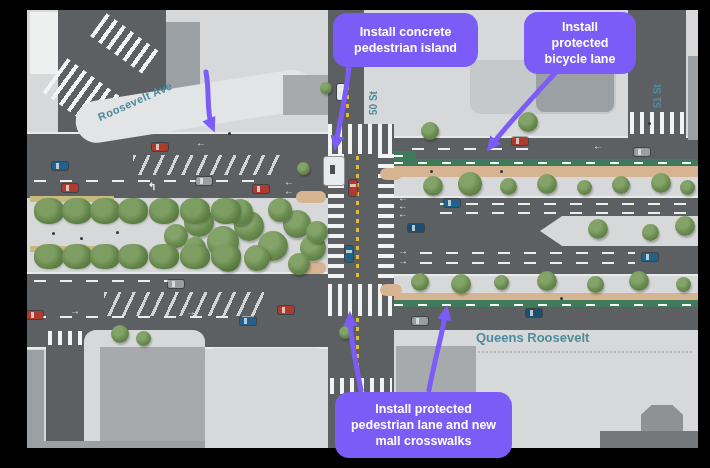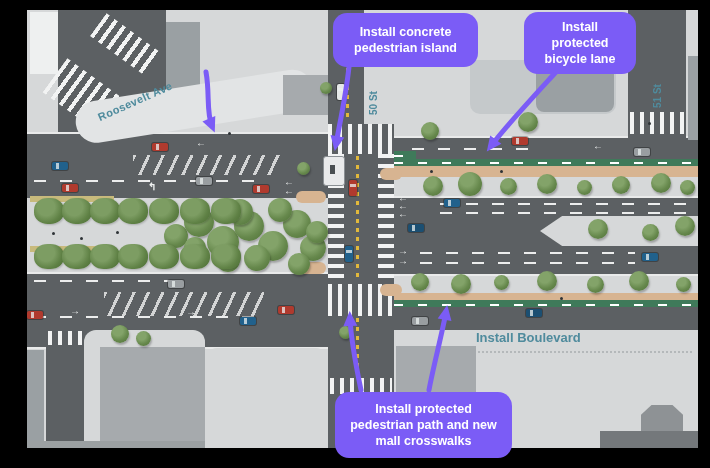--- a/index.html
+++ b/index.html
@@ -121,21 +121,21 @@
   <div class="abs sidewalk" style="left:394px;top:330px;width:304px;height:118px;"></div>
   <div class="abs" style="left:430px;top:351px;width:262px;height:0;border-top:2px dotted #b4b8ba;"></div>
   <div class="abs bldgA" style="left:396px;top:346px;width:80px;height:102px;"></div>
   <div class="abs" style="left:641px;top:405px;width:42px;height:28px;background:#8e9295;clip-path:polygon(25% 0,75% 0,100% 35%,100% 100%,0 100%,0 35%);"></div>
   <div class="abs" style="left:600px;top:431px;width:98px;height:17px;background:#74787b;"></div>
   <div class="abs" style="left:27px;top:441px;width:178px;height:7px;background:#9ba0a2;"></div>
 
   <div class="abs slabel" style="left:96px;top:112px;font-size:11px;transform:rotate(-24deg);transform-origin:left top;letter-spacing:.4px;">Roosevelt Ave</div>
   <div class="abs slabel" style="left:368px;top:115px;font-size:10px;transform:rotate(-90deg);transform-origin:left top;">50 St</div>
   <div class="abs slabel" style="left:652px;top:108px;font-size:10px;transform:rotate(-90deg);transform-origin:left top;">51 St</div>
-  <div class="abs slabel" style="left:476px;top:330px;font-size:13px;">Install Boulevard</div>
+  <div class="abs slabel" style="left:476px;top:330px;font-size:13px;">Queens Roosevelt</div>
 
   <div class="abs tree" style="left: 421px; top: 122px; width: 18px; height: 18px;"></div>
     <div class="abs tree" style="left: 518px; top: 112px; width: 20px; height: 20px;"></div>
     <div class="abs tree" style="left: 320px; top: 82px; width: 12px; height: 12px;"></div>
     <div class="abs tree" style="left: 296.5px; top: 161.5px; width: 13px; height: 13px;"></div>
     <div class="abs tree" style="left: 423px; top: 176px; width: 20px; height: 20px;"></div>
     <div class="abs tree" style="left: 458px; top: 172px; width: 24px; height: 24px;"></div>
     <div class="abs tree" style="left: 499.5px; top: 177.5px; width: 17px; height: 17px;"></div>
     <div class="abs tree" style="left: 537px; top: 174px; width: 20px; height: 20px;"></div>
     <div class="abs tree" style="left: 576.5px; top: 179.5px; width: 15px; height: 15px;"></div>
@@ -237,15 +237,15 @@
     </g>
   </svg>
 
   <div class="abs callout" style="left:333px;top:13px;width:145px;height:54px;">
     <span>Install concrete pedestrian island</span>
   </div>
   <div class="abs callout" style="left:524px;top:12px;width:112px;height:62px;">
     <span>Install protected bicycle lane</span>
   </div>
   <div class="abs callout" style="left:335px;top:392px;width:177px;height:66px;">
-    <span>Install protected pedestrian path and new mall crosswalks</span>
+    <span>Install protected pedestrian lane and new mall crosswalks</span>
   </div>
 </div>
 
 </body></html>

